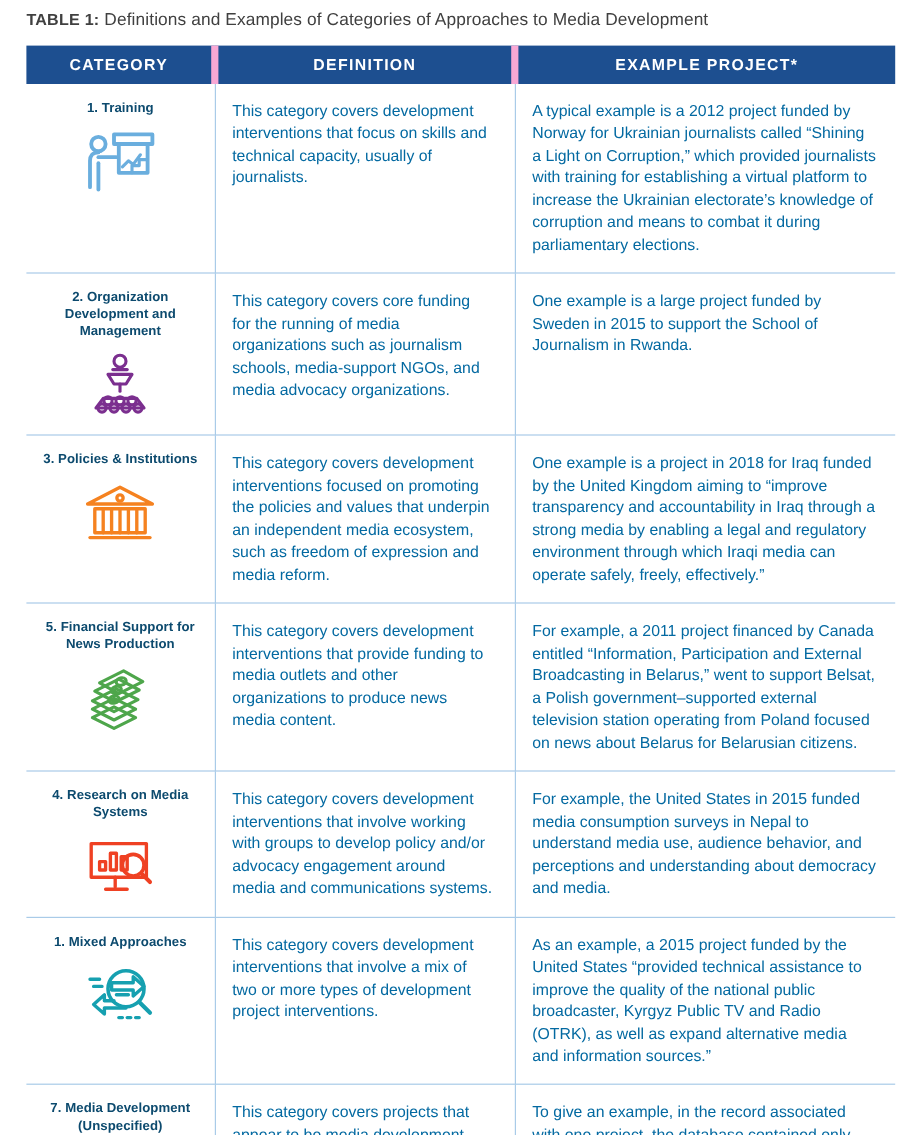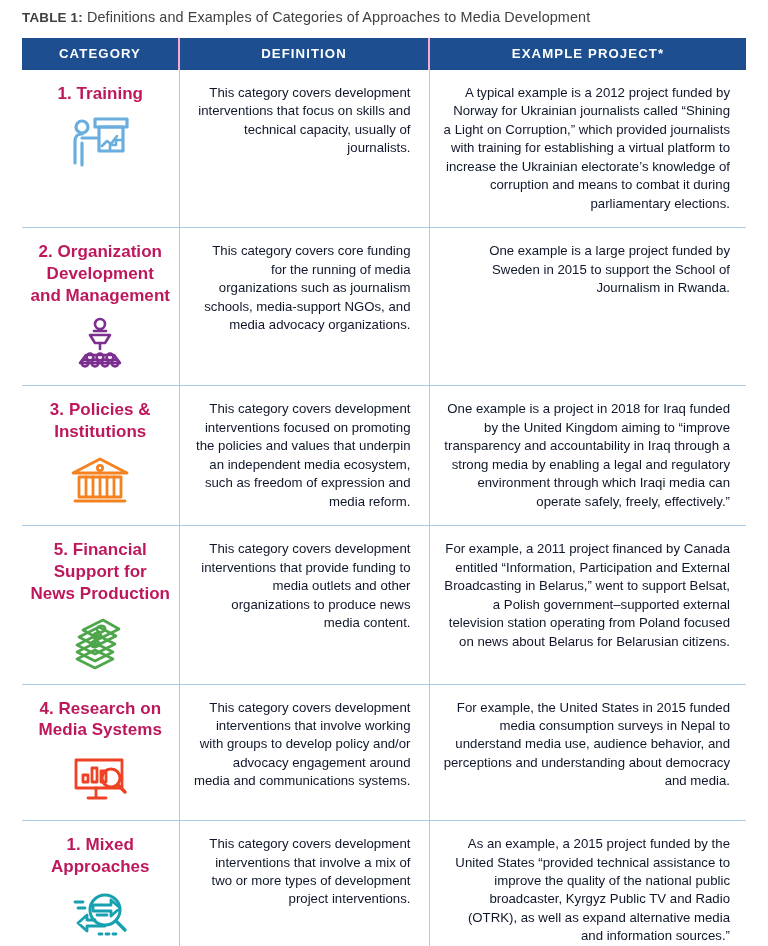--- a/index.html
+++ b/index.html
@@ -50,21 +50,21 @@
 
   thead th {
     background: #1d4f90;
     color: #ffffff;
     font-size: 13.2px;
     font-weight: bold;
     letter-spacing: 1.1px;
     height: 32px;
     vertical-align: middle;
     text-align: center;
-    border-right: 2px solid #f9a8d4;
+    border-right: 6px solid #f9a8d4;
     padding: 0;
   }
   thead th:last-child { border-right: none; }
 
   tbody td {
     border-bottom: 1.5px solid #a9cbe8;
     vertical-align: top;
     padding: 0;
   }
   tbody tr:last-child td { border-bottom: 1.5px solid #a9cbe8; }
@@ -77,41 +77,40 @@
   td.def {
     padding: 14px 18px 14px 14px;
     border-right: 1.5px solid #a9cbe8;
   }
   td.exm {
     padding: 14px 16px 14px 14px;
     margin-top: 36px;
   }
 
   .cat-label {
-    color: #be185d;
+    color: #0c4a6e;
     font-weight: bold;
-    font-size: 17px;
+    font-size: 11px;
     line-height: 1.28;
     letter-spacing: 0.05px;
   }
   .icon-wrap {
     margin-top: 9px;
     height: 56px;
     display: flex;
     align-items: center;
     justify-content: center;
   }
   .icon-wrap svg { display: block; }
 
   .body-text {
     font-size: 13.2px;
     line-height: 1.40;
-    color: #0f172a;
+    color: #0369a1;
     letter-spacing: 0.01px;
-    text-align: right;
   }
 </style>
 </head>
 <body>
 
 <div class="page">
 
   <div class="table-title">
     <span class="tnum">TABLE 1:</span><span> Definitions and Examples of Categories of Approaches to Media Development</span>
   </div>

